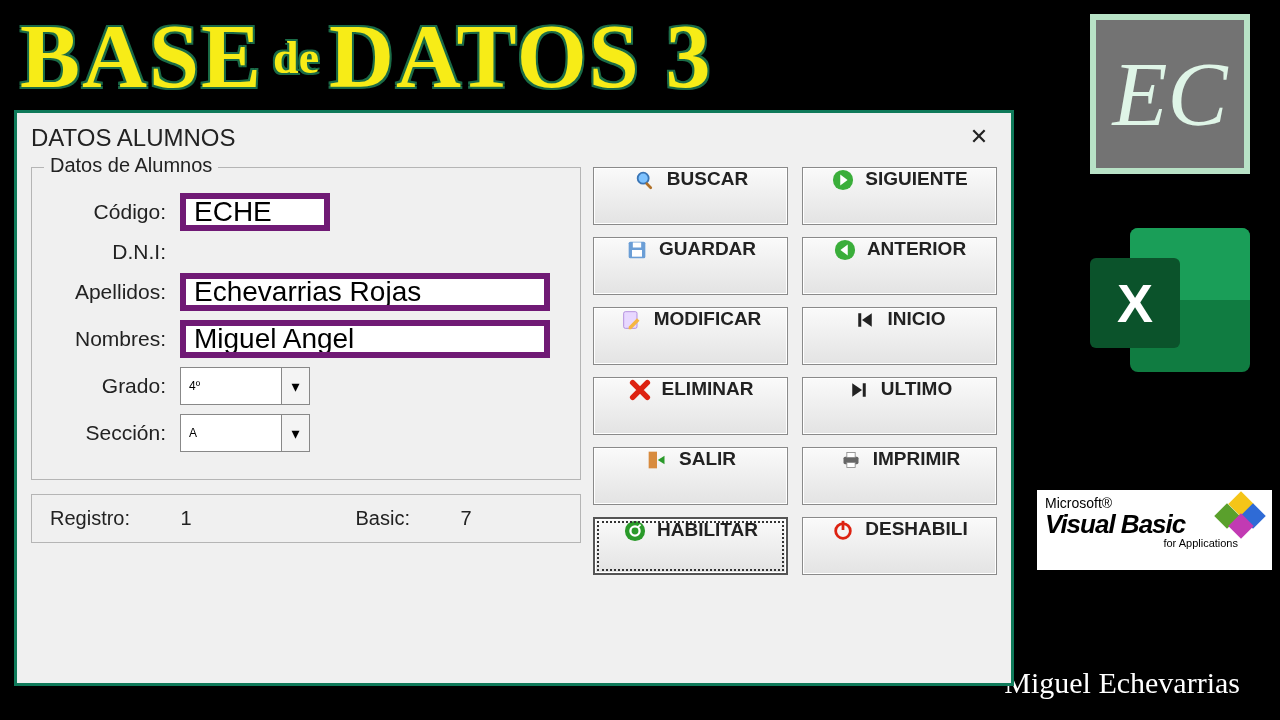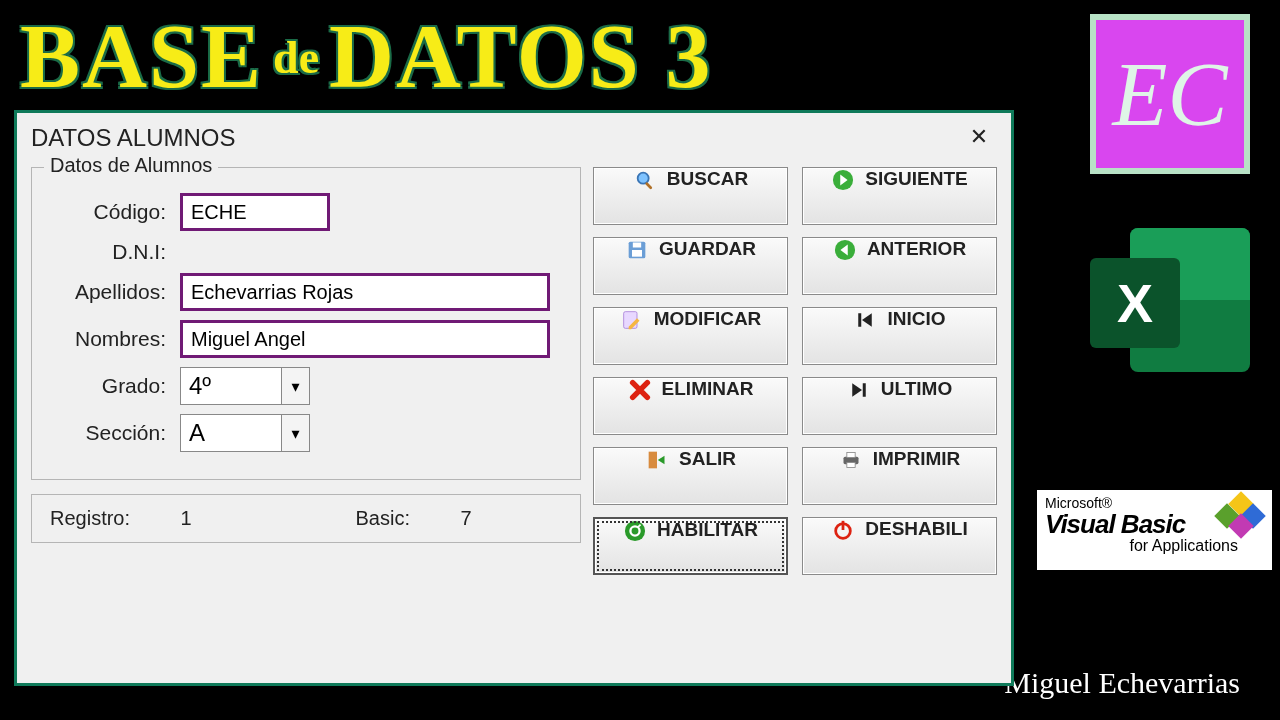--- a/index.html
+++ b/index.html
@@ -25,21 +25,21 @@
 .title-small {
   font-size: 46px; color: #f7ec17;
   text-shadow: 2px 2px 0 #1a6b47, -2px -2px 0 #1a6b47, 2px -2px 0 #1a6b47, -2px 2px 0 #1a6b47;
   margin: 17px 6px;
   vertical-align: 14px;
 }
 
 .logo-ec {
   position: absolute; top: 14px; right: 30px;
   width: 160px; height: 160px;
-  background: #d946ef;
+  background: #737373;
   border: 6px solid #b8e2c6;
   display: flex; align-items: center; justify-content: center;
 }
 .logo-ec span {
   font-family: "Brush Script MT", cursive;
   font-size: 90px; color: #dff5e7;
   font-style: italic;
 }
 .logo-excel {
   position: absolute; top: 220px; right: 30px;
@@ -63,21 +63,21 @@
   color: #fff; font-weight: 700; font-size: 54px;
 }
 .logo-vba {
   position: absolute; top: 490px; right: 8px;
   width: 235px; height: 80px;
   background: #fff; padding: 6px 8px;
   font-size: 13px; line-height: 1.05;
 }
 .logo-vba .ms { font-size: 14px; }
 .logo-vba .vb { font-size: 26px; font-weight: 900; font-style: italic; letter-spacing: -1px; }
-.logo-vba .fa { font-size: 16px; display: block; text-align: right; margin-right: 26px; }
+.logo-vba .fa { font-size: 11px; display: block; text-align: right; margin-right: 26px; }
 .logo-vba .cubes {
   position: absolute; right: 6px; top: 5px; width: 48px; height: 40px;
 }
 .logo-vba .cubes i {
   position: absolute; width: 18px; height: 18px; transform: rotate(45deg);
 }
 .signature {
   position: absolute; bottom: 20px; right: 40px;
   font-family: "Brush Script MT", cursive;
   color: #fff; font-size: 30px;
@@ -107,30 +107,30 @@
   position: relative; background: #f0f0f0;
 }
 .fieldset .legend {
   position: absolute; top: -14px; left: 12px;
   background: #f0f0f0; padding: 0 6px;
   font-size: 20px; color: #222;
 }
 .row { display: flex; align-items: center; gap: 14px; margin: 9px 0; }
 .row label { width: 120px; text-align: right; font-size: 21px; color: #222; }
 .row input.txt {
-  height: 38px; font-size: 20px; padding: 4px 8px;
-  border: 3px solid #701a75; background: #fff;
+  height: 38px; font-size: 28px; padding: 4px 8px;
+  border: 6px solid #701a75; background: #fff;
 }
 .w-sm { width: 150px; }
 .w-lg { width: 370px; }
 .combo {
   display: flex; align-items: center;
   width: 130px; height: 38px; border: 1px solid #888; background: #fff;
 }
-.combo span { flex:1; padding: 0 8px; font-size: 24px; }
+.combo span { flex:1; padding: 0 8px; font-size: 12px; }
 .combo .caret {
   width: 28px; height: 100%; border-left: 1px solid #888;
   display: flex; align-items: center; justify-content: center;
   background: #f4f4f4;
 }
 .footer {
   margin-top: 14px;
   border: 1px solid #b5b5b5;
   padding: 12px 18px;
   display: flex; gap: 26px; align-items: center;

